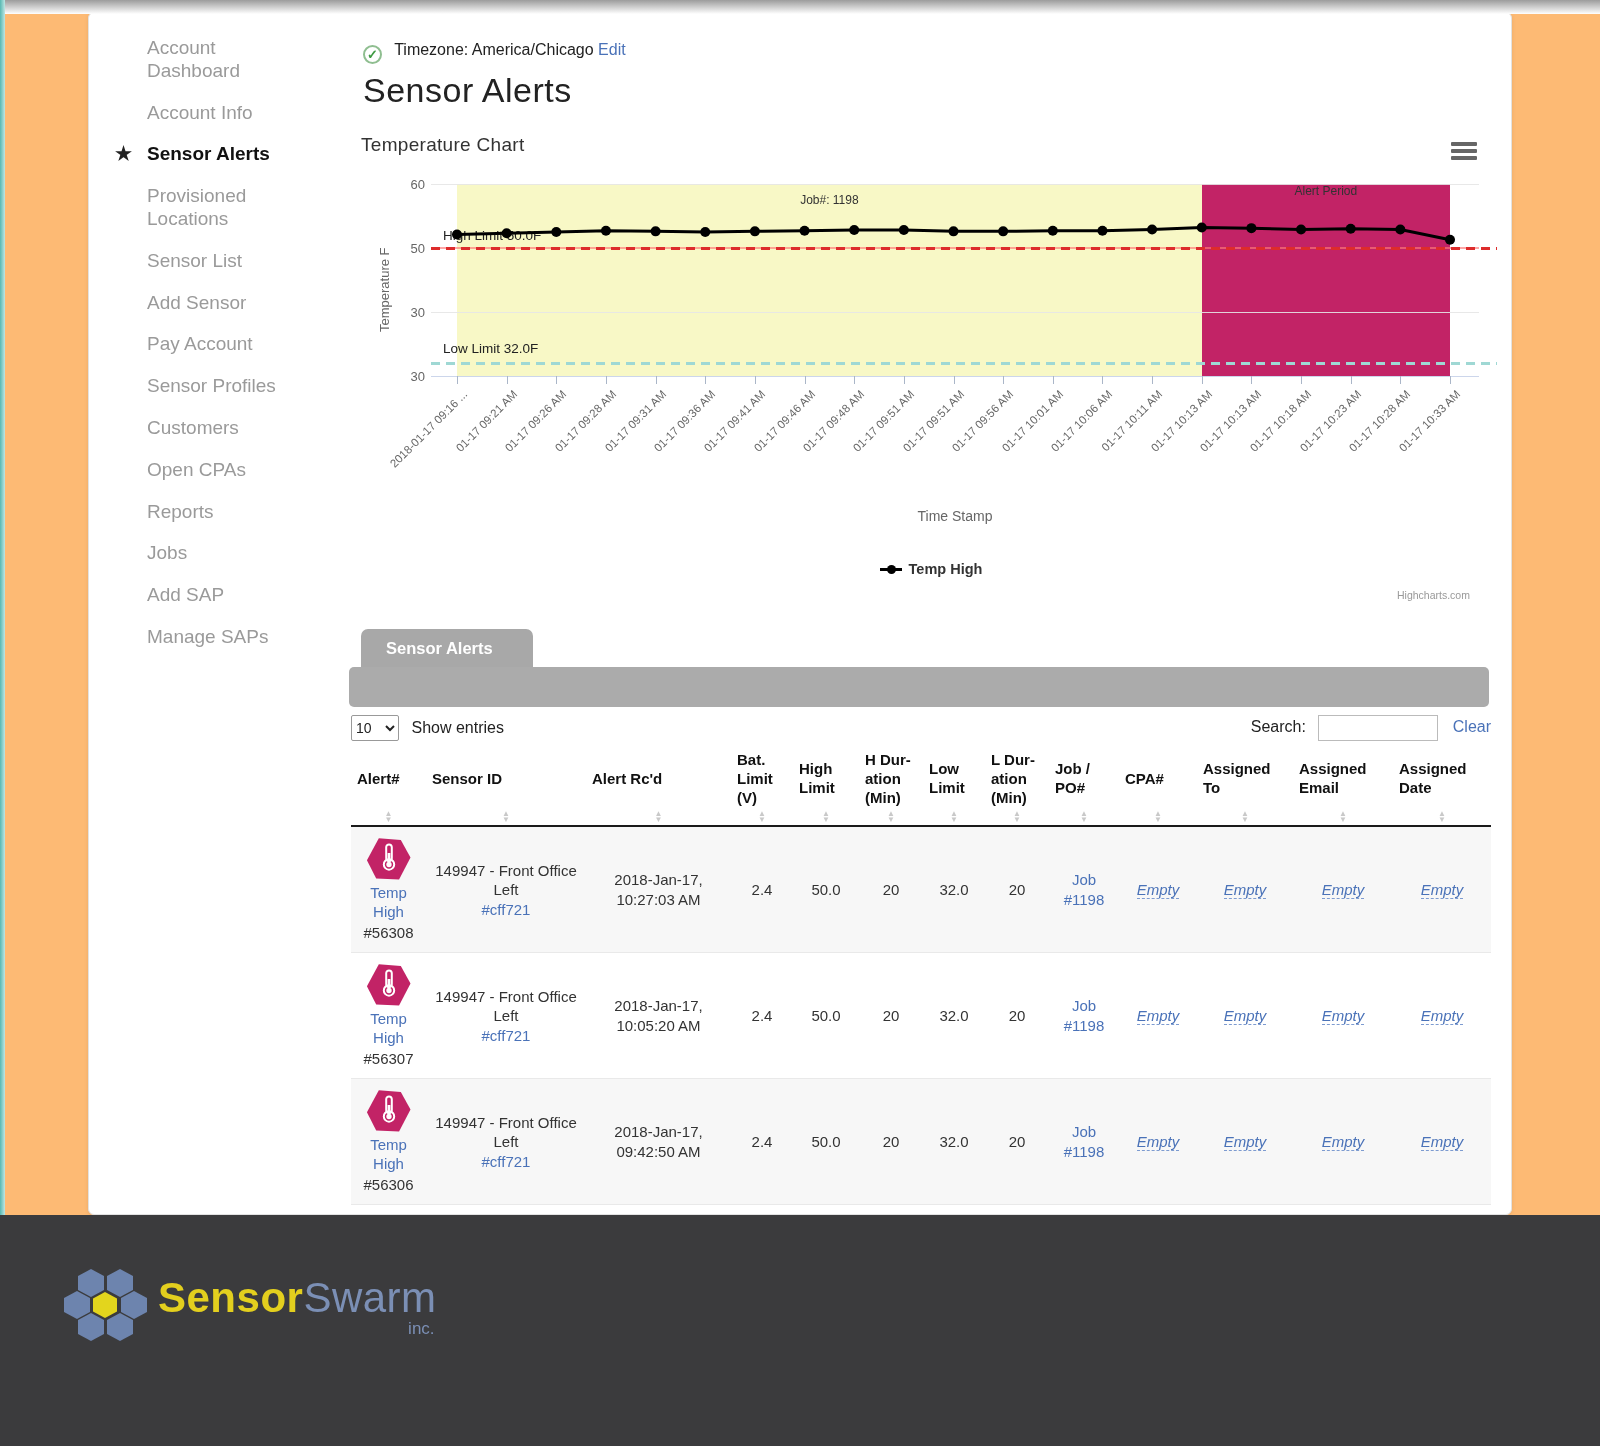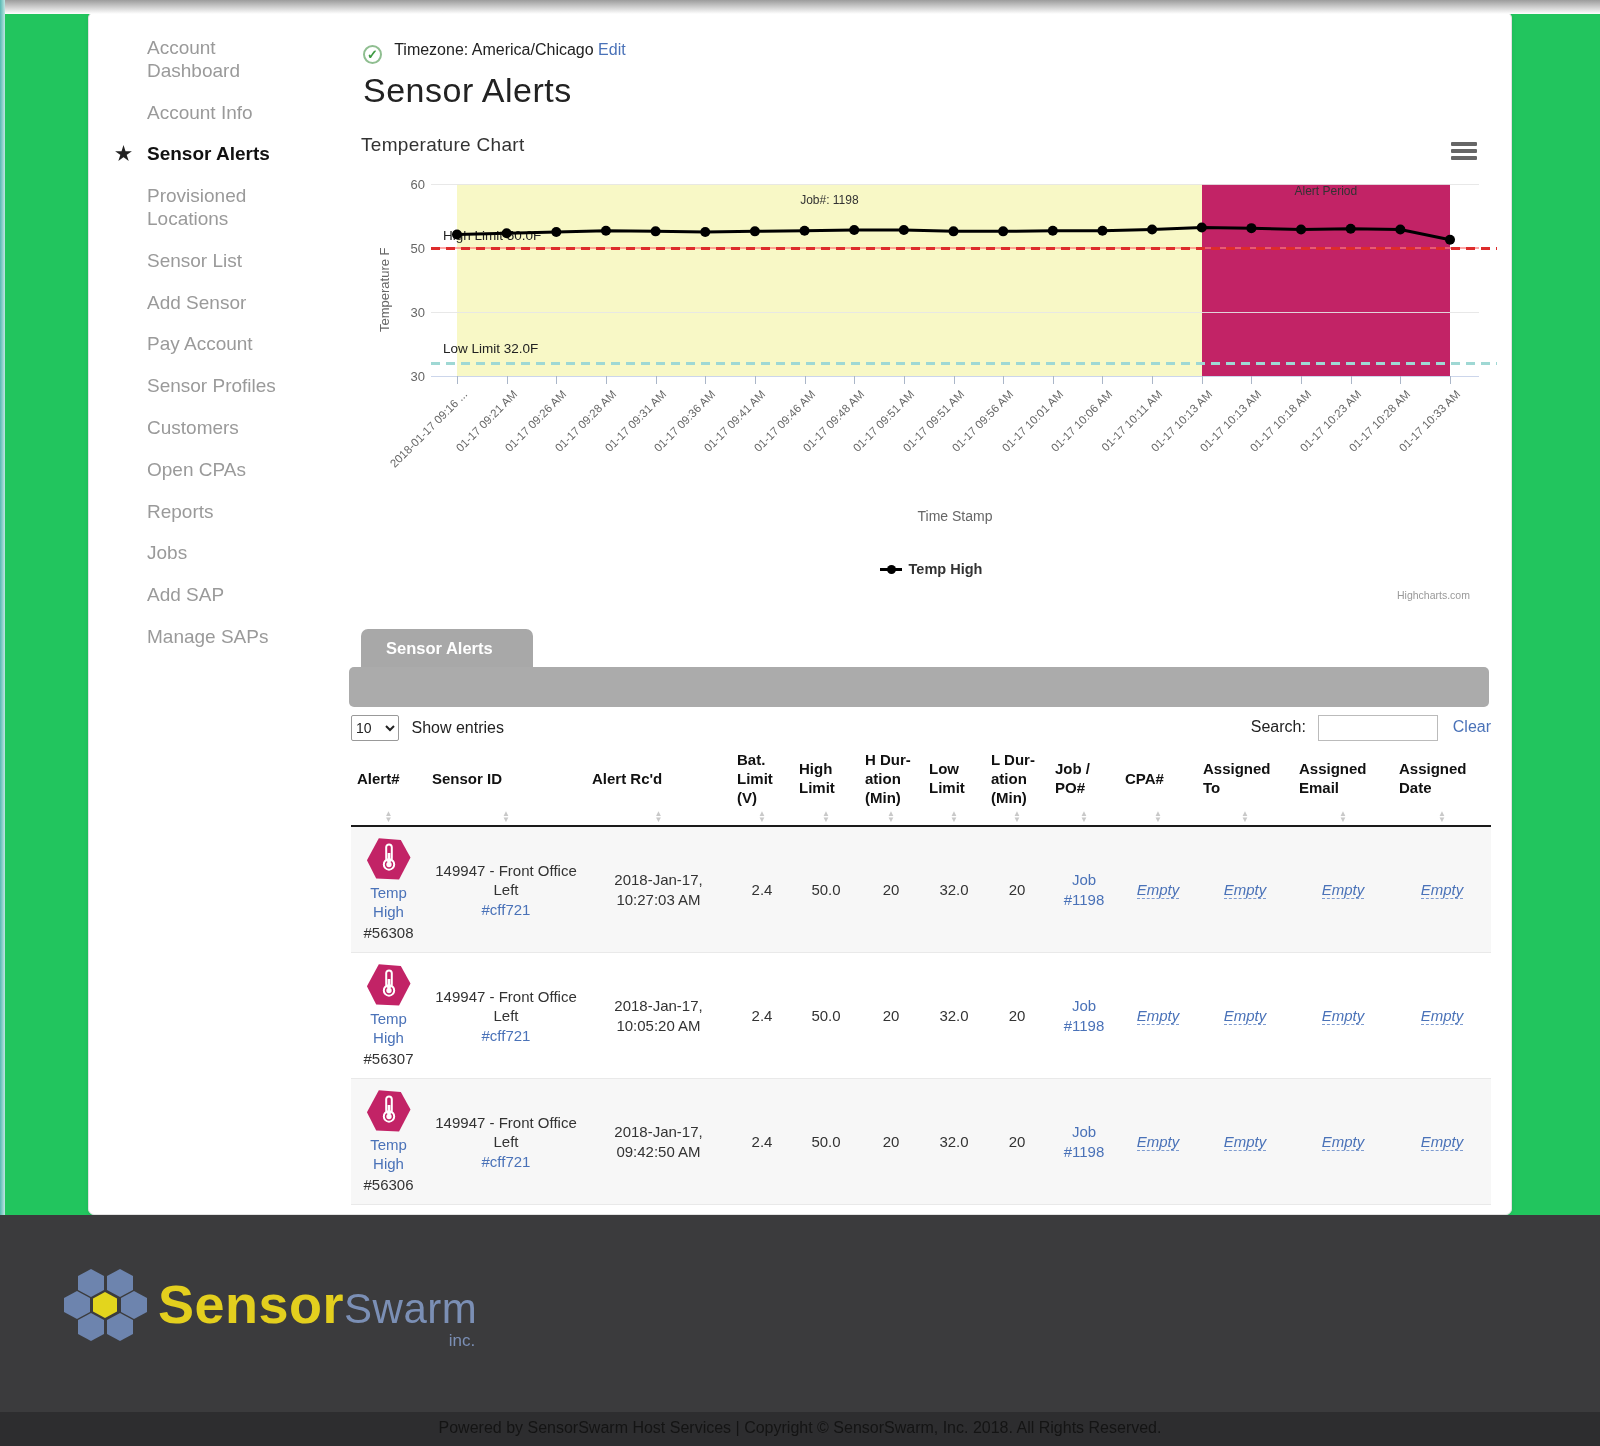--- a/index.html
+++ b/index.html
@@ -1,18 +1,18 @@
 <!DOCTYPE html>
 <html><head>
 <meta charset="utf-8">
 <style>
   * { margin:0; padding:0; box-sizing:border-box; }
   html,body { width:1600px; height:1446px; background:#fff;
     font-family:"Liberation Sans", sans-serif; color:#333; overflow:hidden; }
-  .page { position:relative; width:1600px; height:1446px; background:#22c55e; }
+  .page { position:relative; width:1600px; height:1446px; background:#fdba74; }
   .top-shade { position:absolute; left:0; top:0; width:100%; height:14px;
     background:linear-gradient(#9c9c9c,#ffffff); z-index:5; }
   .teal-edge { position:absolute; left:0; top:0; width:5px; height:1215px;
     background:linear-gradient(90deg,#57b8b2,#bfe6e3); z-index:6; }
   .card { position:absolute; left:88px; top:12px; width:1424px; height:1203px;
     background:#fff; border:1px solid #e2e2e2; border-radius:6px;
     box-shadow:0 1px 4px rgba(0,0,0,.08); overflow:hidden; }
 
   
   .sidebar { position:absolute; left:0; top:24px; width:250px; padding-left:58px; }
@@ -99,21 +99,21 @@
     border-bottom:1px dashed #7d9bd0; cursor:pointer; }
 
   
   .footer { position:absolute; left:0; top:1215px; width:1600px; height:231px; background:#3b3b3d; }
   .logo { position:absolute; left:62px; top:52px; display:flex; align-items:flex-start; }
   .hexflower { position:relative; width:86px; height:72px; margin-right:10px; margin-top:2px; }
   .hx { position:absolute; width:26px; height:28px; background:#6d84ae;
     clip-path:polygon(50% 0%, 100% 25%, 100% 75%, 50% 100%, 0% 75%, 0% 25%); }
   .hx.center { background:#e3d51d; width:24px; height:26px; }
   .logo-text { position:relative; line-height:1; margin-top:10px; }
-  .logo-sensor { font-size:54px; font-weight:bold; color:#e3cf1e; letter-spacing:.5px; }
+  .logo-sensor { font-size:42px; font-weight:bold; color:#e3cf1e; letter-spacing:.5px; }
   .logo-swarm { font-size:42px; color:#7b8fb5; letter-spacing:.5px; }
   .logo-inc { position:absolute; right:2px; bottom:-18px; font-size:17px; color:#7b8fb5; }
   .copy-bar { position:absolute; left:0; bottom:0; width:100%; height:34px;
     background:#2d2d2f; text-align:center; font-size:16px; color:#141414; line-height:32px; }
 </style>
 </head>
 <body>
 
 <div class="page">
   <div class="top-shade"></div>
@@ -355,15 +355,14 @@
           <div class="hx center" style="left:31px;top:23px"></div>
         <div class="hx" style="left:59px;top:22px"></div>
         <div class="hx" style="left:16px;top:44px"></div>
           <div class="hx" style="left:45px;top:44px"></div>
       </div>
       <div class="logo-text">
         <span class="logo-sensor">Sensor</span><span class="logo-swarm">Swarm</span>
         <span class="logo-inc">inc.</span>
       </div>
     </div>
-    <div class="copy-bar">Powered by SensorSwarm Host Services | Copyright © SensorSwarm, Inc. 2018. All Rights Reserved.</div>
   </footer>
 </div>
 
 </body></html>

